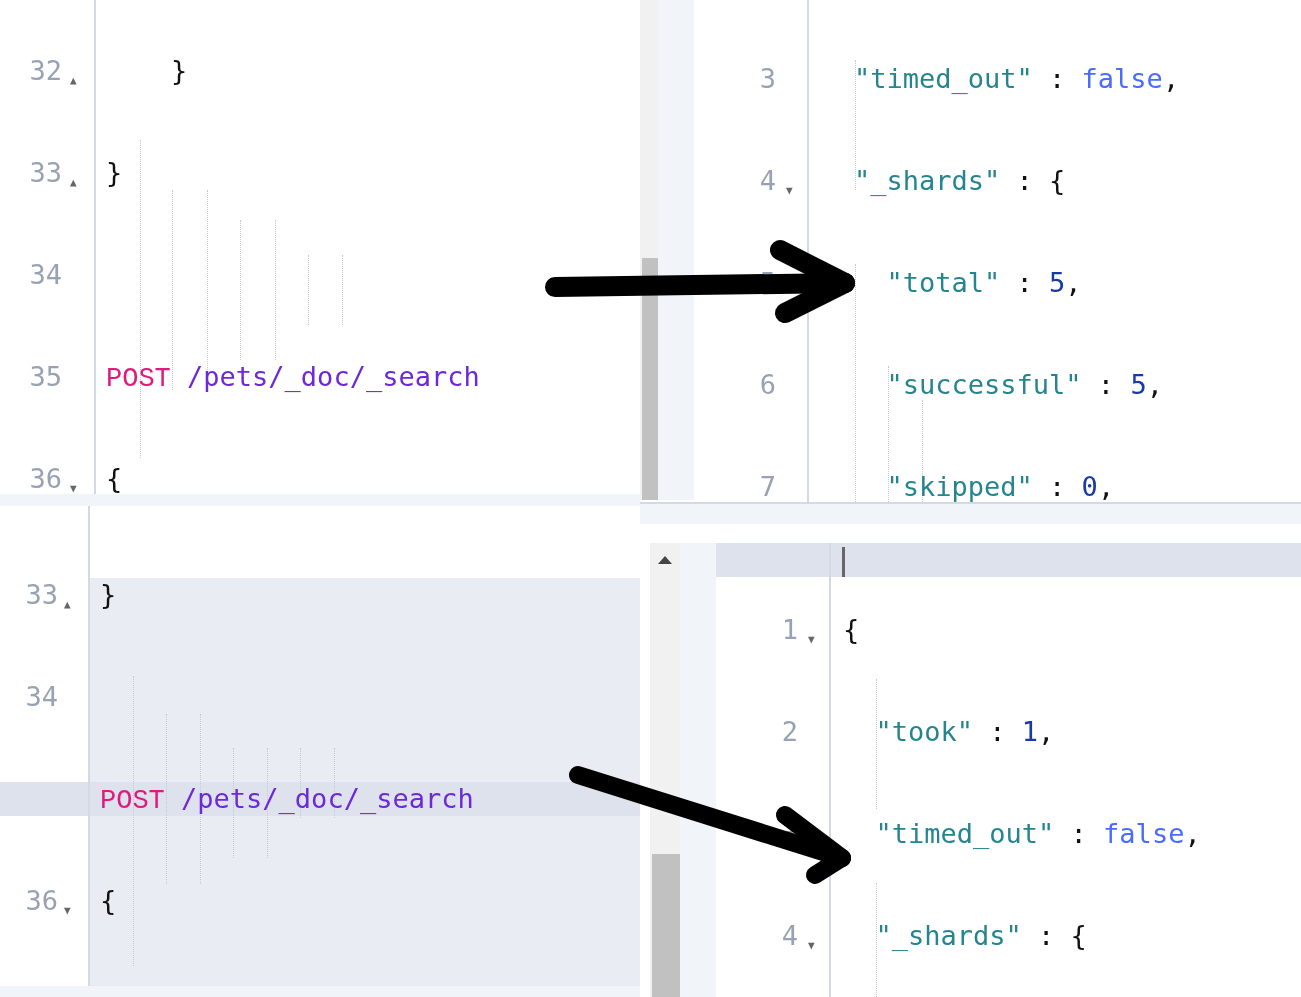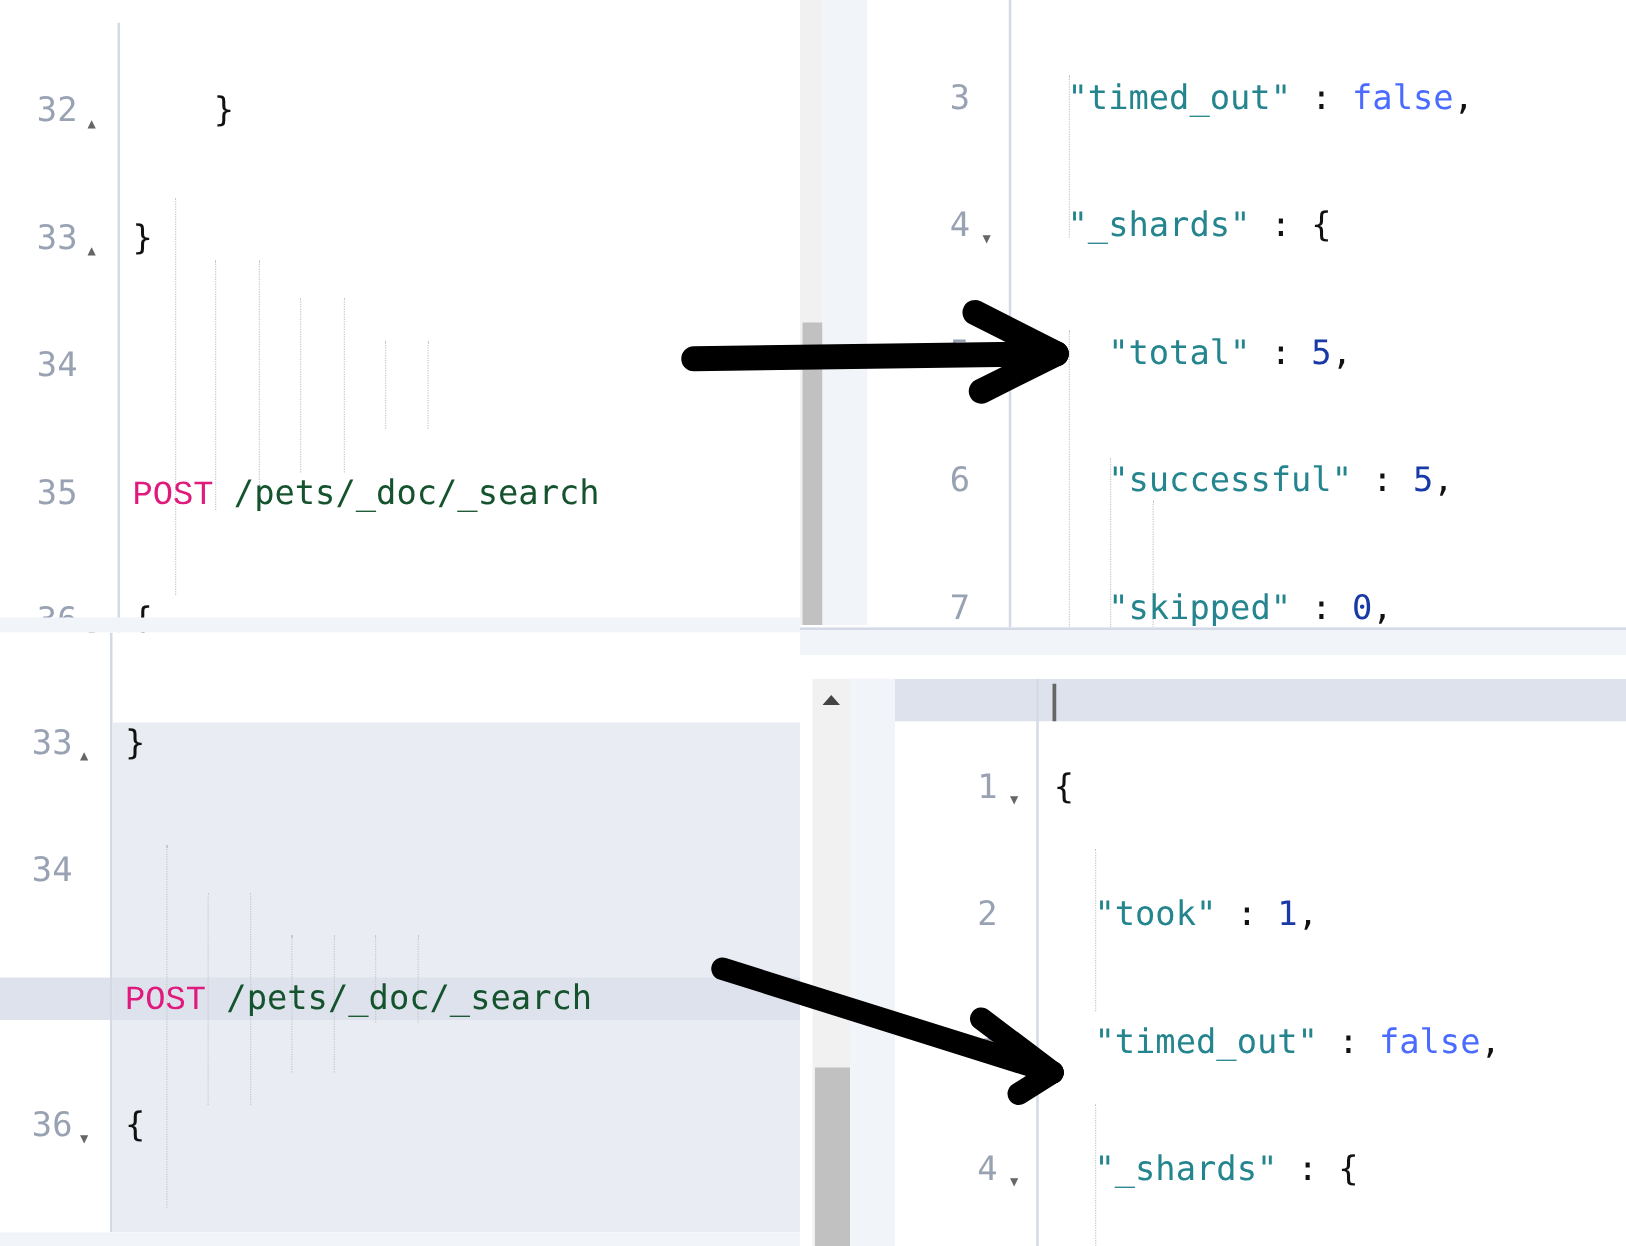--- a/index.html
+++ b/index.html
@@ -6,36 +6,36 @@
   body { width:1301px; height:997px; position:relative; overflow:hidden; background:#fff;
          font-family:"DejaVu Sans Mono","Liberation Mono",monospace; }
   .panel { position:absolute; overflow:hidden; background:#fff; }
   .code { position:absolute; font-size:27px; line-height:34px; white-space:pre; }
   .gutter { position:absolute; top:0; bottom:0; text-align:right; color:#98a2b3; }
   .gutter-line { height:34px; position:relative; }
   .fold { position:absolute; font-size:11px; color:#666; top:0; }
   .gutter-border { position:absolute; top:0; bottom:0; width:2px; background:#d3dae6; }
   .line { height:34px; position:relative; }
   .k-method { color:#e0197d;font-family:Liberation Mono, monospace; }
-  .k-url { color:#14532d; }
+  .k-url { color:#6d28d9; }
   .k-key { color:#25858f; }
   .k-num { color:#1939a6; }
   .k-bool { color:#4b6bff; }
   .k-punc { color:#111; }
   .indent-guide { position:absolute; top:0; bottom:0; border-left:1px dotted #c9c9c9; }
   .scrollbar { position:absolute; background:#f1f1f1; }
   .scroll-thumb { position:absolute; background:#c1c1c1; }
   .scroll-up { position:absolute; width:0; height:0; border-left:7px solid transparent; border-right:7px solid transparent; border-bottom:8px solid #444; }
   .sep { position:absolute; background:#f1f4f9; }
   .arrow { position:absolute; left:0; top:0; pointer-events:none; }
 </style>
 </head>
 <body>
 
-<div class="panel" style="left:0;top:0;width:640px;height:494px;margin-top:18px;">
+<div class="panel" style="left:0;top:0;width:640px;height:494px;">
   <div class="gutter" style="left:0;width:92px;">
     <div class="code" style="left:0;top:-14px;width:62px;">
       <div class="gutter-line">32<span class="fold" style="left:70px;top:10px;">▲</span></div>
       <div class="gutter-line">33<span class="fold" style="left:70px;top:10px;">▲</span></div>
       <div class="gutter-line">34</div>
       <div class="gutter-line">35</div>
       <div class="gutter-line">36<span class="fold" style="left:70px;top:10px;">▼</span></div>
       
       
       

